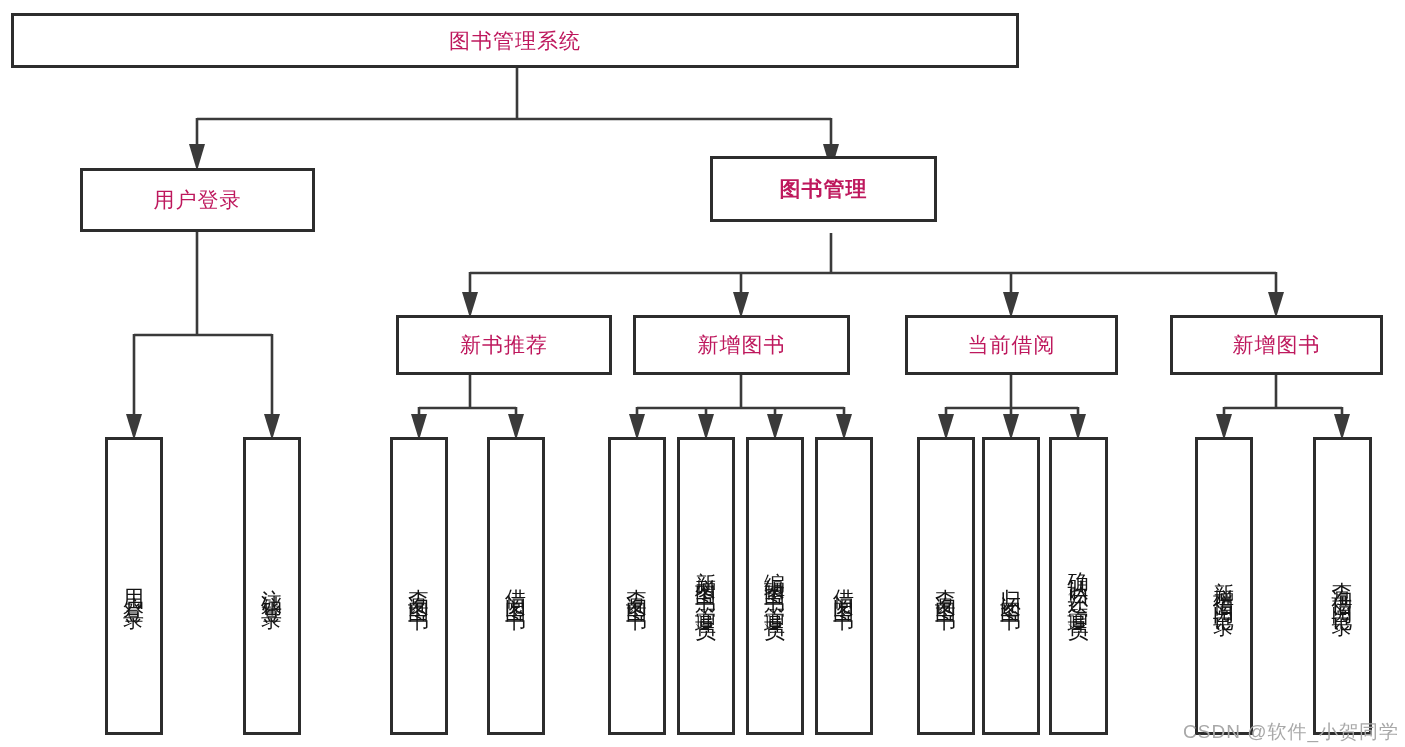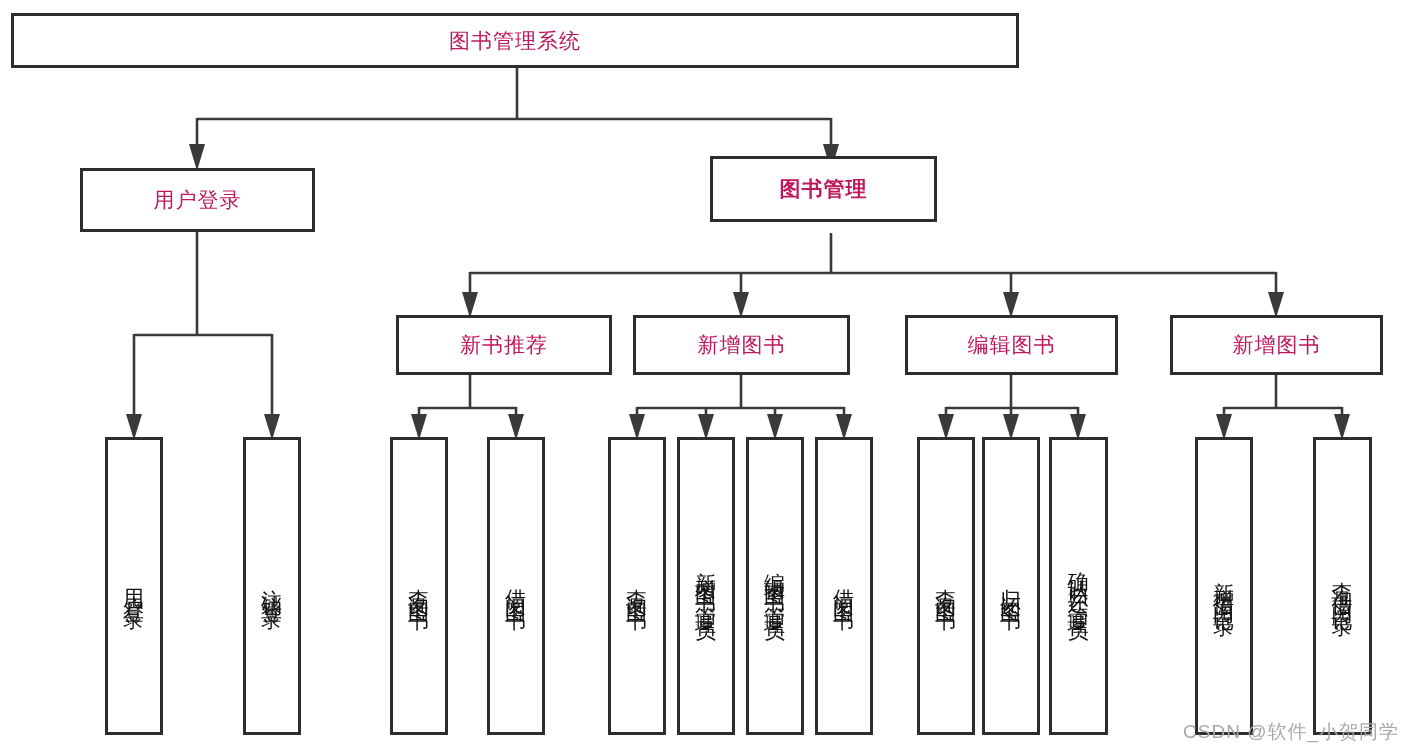--- a/index.html
+++ b/index.html
@@ -103,21 +103,21 @@
     </g>
   </svg>
 
   <div class="hbox" style="left:11px;top:13px;width:1008px;height:55px;">图书管理系统</div>
 
   <div class="hbox" style="left:80px;top:168px;width:235px;height:64px;">用户登录</div>
   <div class="hbox" style="left:710px;top:156px;width:227px;height:66px;font-weight:bold;">图书管理</div>
 
   <div class="hbox" style="left:360px;top:315px;width:216px;height:60px;margin-left:36px;">新书推荐</div>
   <div class="hbox" style="left:633px;top:315px;width:217px;height:60px;">新增图书</div>
-  <div class="hbox" style="left:905px;top:315px;width:213px;height:60px;">编辑图书</div>
+  <div class="hbox" style="left:905px;top:315px;width:213px;height:60px;">当前借阅</div>
   <div class="hbox" style="left:1170px;top:315px;width:213px;height:60px;">新增图书</div>
 
   <div class="vbox" style="left:105px;top:437px;width:58px;height:298px;">
     <span class="vtext">用户登录</span>
   </div>
   <div class="vbox" style="left:243px;top:437px;width:58px;height:298px;">
     <span class="vtext">注销登录</span>
   </div>
 
   <div class="vbox" style="left:390px;top:437px;width:58px;height:298px;">

